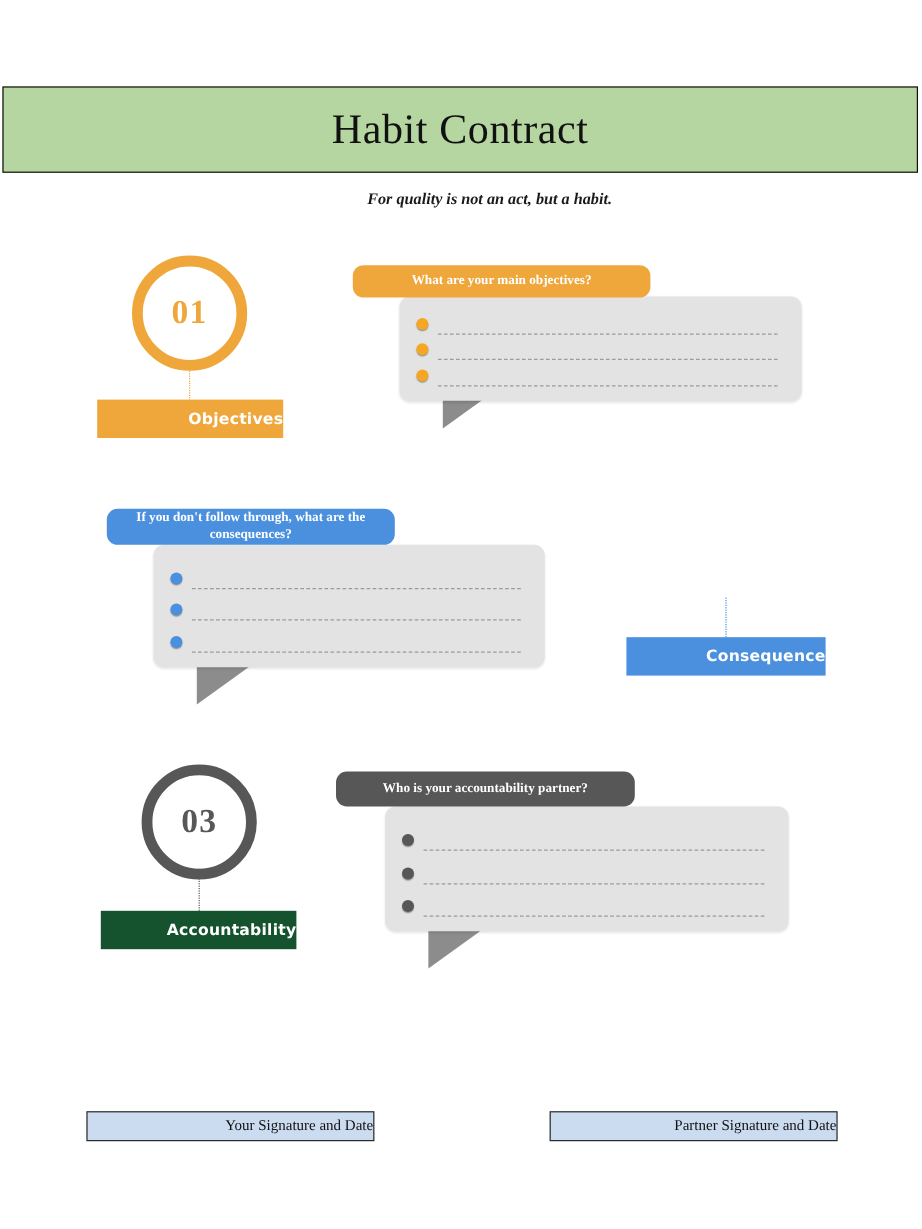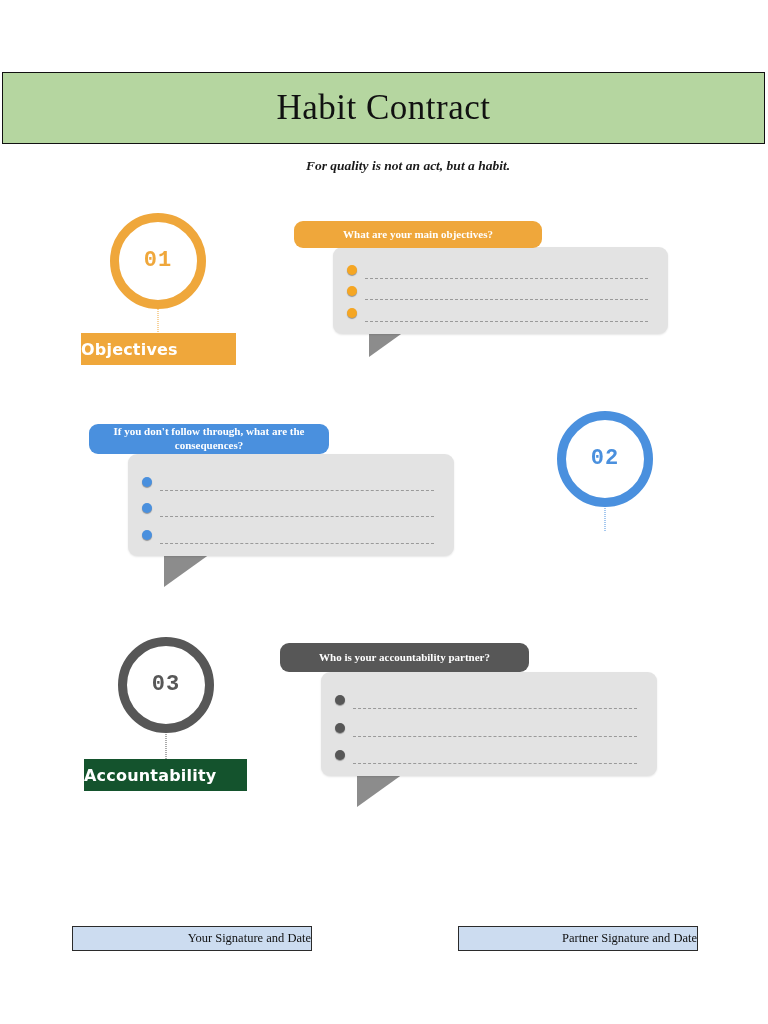--- a/index.html
+++ b/index.html
@@ -32,41 +32,41 @@
 
   
   .pin{position:absolute;width:96px;height:96px;}
   .pin-ring{
     position:absolute;left:0;top:0;width:96px;height:96px;
     border-radius:50%;box-sizing:border-box;
     border:9px solid currentColor;background:#fff;
     display:flex;align-items:center;justify-content:center;
   }
   .pin-num{
-    font-family:Liberation Mono, monospace;
-    font-size:22px;font-weight:bold;color:currentColor;
+    font-family:Liberation Serif, serif;
+    font-size:28px;font-weight:bold;color:currentColor;
     letter-spacing:1px;line-height:1;
   }
   .pin-tail{
     position:absolute;left:50%;top:64px;transform:translateX(-50%);
     width:0;height:0;
     border-left:19px solid transparent;
     border-right:19px solid transparent;
     border-top:30px solid currentColor;
   }
   .pin-dash{
     position:absolute;left:50%;transform:translateX(-50%);
     border-left:1.5px dotted currentColor;
   }
 
   
   .label-bar{
     position:absolute;height:32px;
-    display:flex;align-items:center;justify-content:flex-start;
-    color:#fff;font-weight:bold;font-size:16px;
+    display:flex;align-items:center;justify-content:flex-end;
+    color:#fff;font-weight:bold;font-size:13px;
     font-family:"DejaVu Sans",sans-serif;
     letter-spacing:.2px;
   }
 
   
   .q-pill{
     position:absolute;border-radius:9px;
     display:flex;align-items:center;justify-content:center;
     text-align:center;color:#fff;
     font-family:"Liberation Serif",serif;
@@ -155,27 +155,24 @@
           <span class="rule"></span>
         </div>
         <div class="ans-row">
           <span class="bullet" style="background:#f5a623;"></span>
           <span class="rule"></span>
         </div>
       </div>
     </div>
   </div>
 
-  <div class="pin" style="left:557px;top:411px;color:#4a90de;">
-    <div class="pin-tail"></div>
-    <div class="pin-ring">
-      <span class="pin-num">02</span>
-    </div>
-  </div>
   <div class="pin-dash" style="left:605px;top:498px;height:33px;color:#4a90de;"></div>
+  <div class="label-bar" style="left:522px;top:531px;width:166px;background:#4a90de;">
+    <span>Consequence</span>
+  </div>
 
   <div class="q-pill" style="left:89px;top:424px;width:240px;height:30px;background:#4a90de;">
     <span>If you don't follow through, what are the consequences?</span>
   </div>
 
   <div class="ans-wrap" style="left:128px;top:454px;width:326px;height:125px;">
     <div class="ans-fold" style="left:36px;top:100px;"></div>
     <div class="ans-panel" style="width:326px;height:102px;">
       <div class="ans-rows">
         <div class="ans-row">

